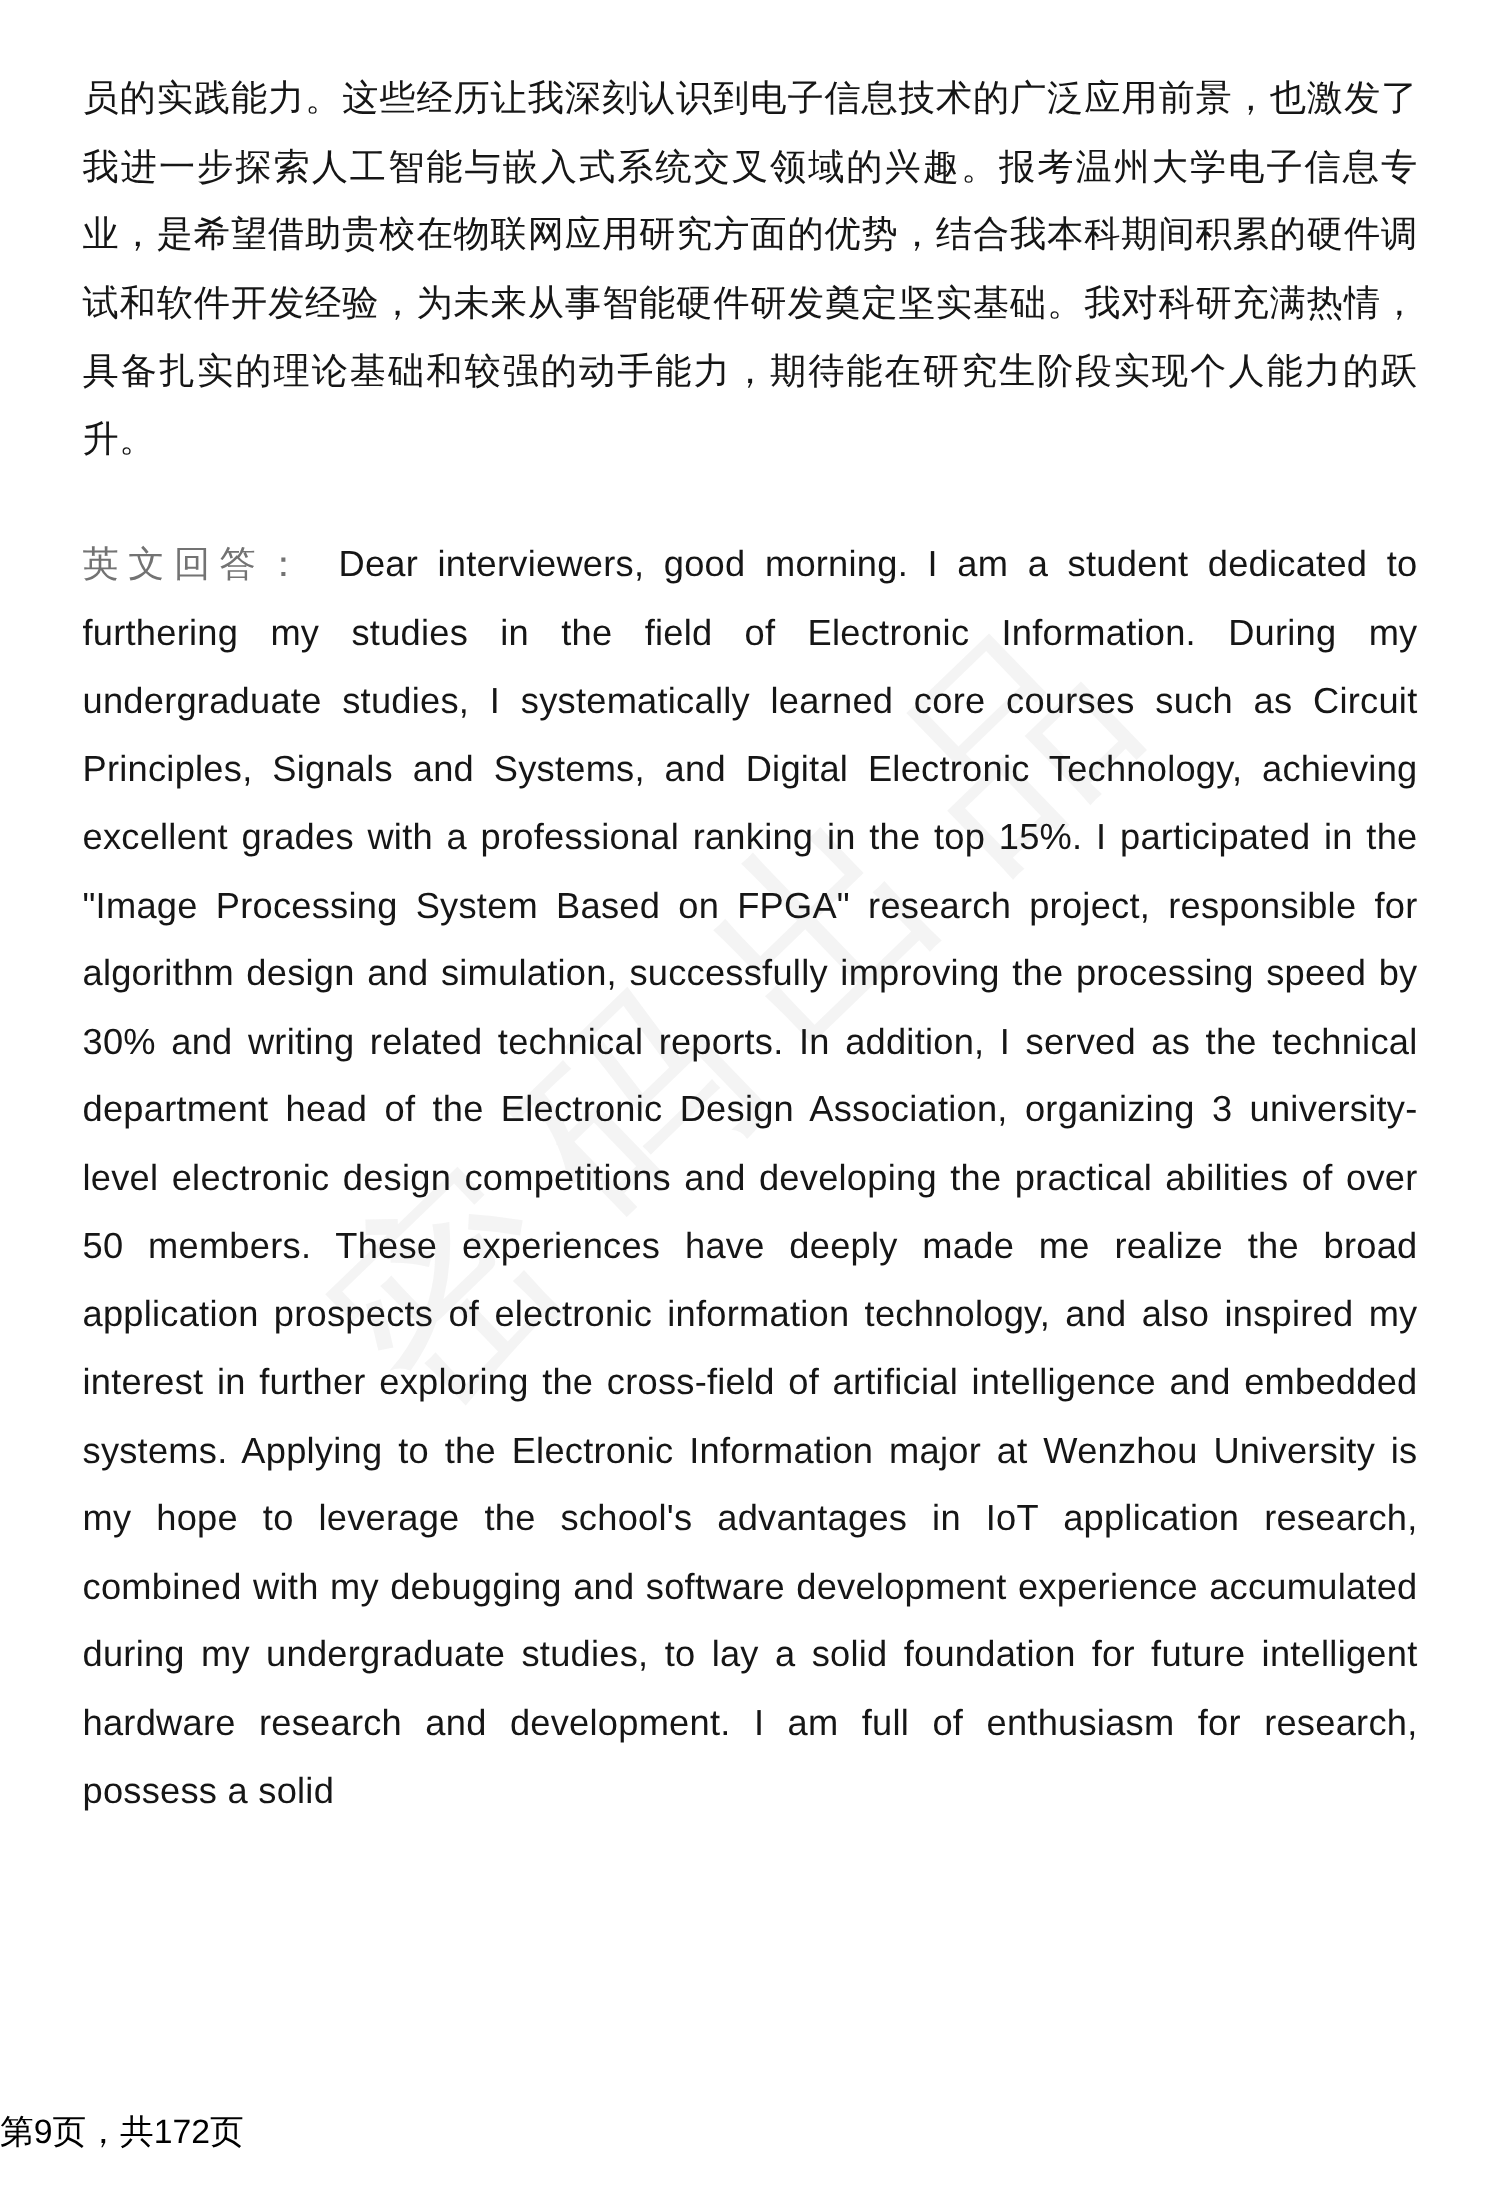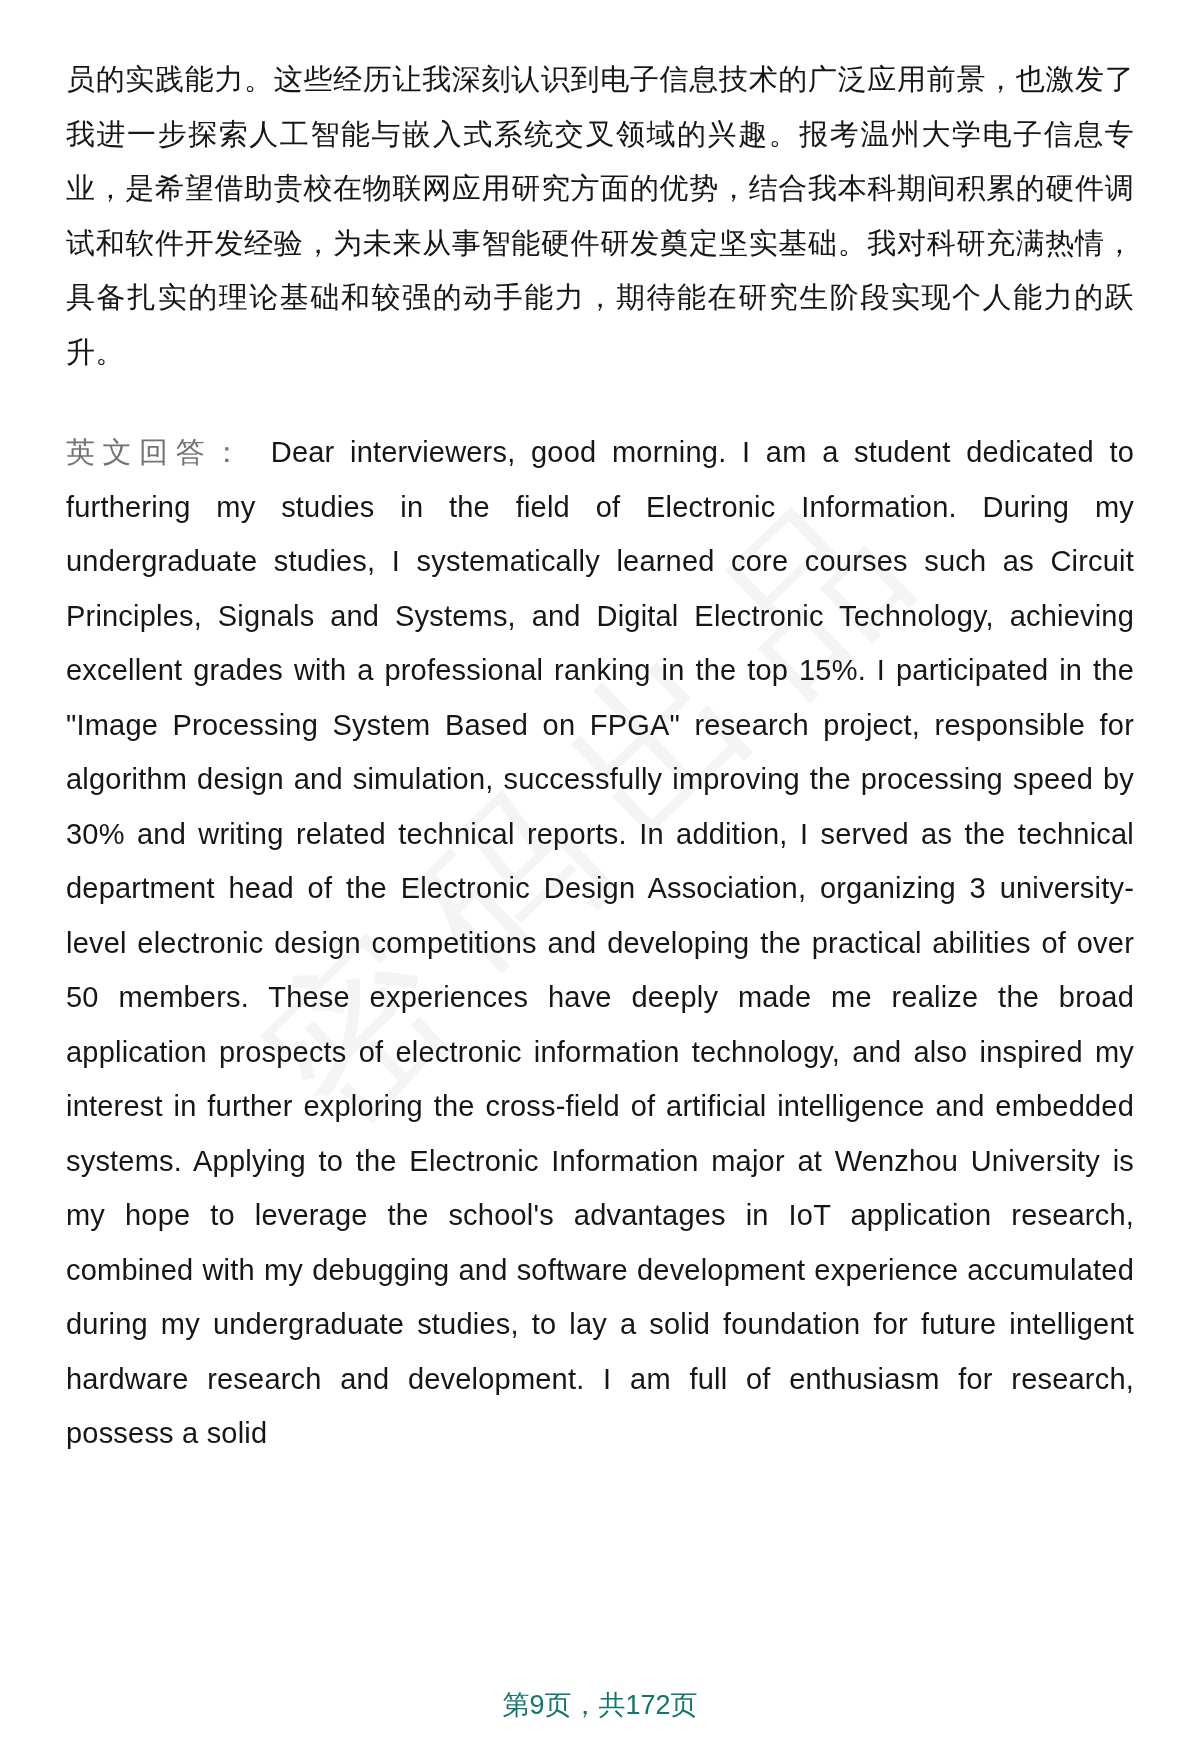--- a/index.html
+++ b/index.html
@@ -54,23 +54,22 @@
   }
   .content {
     position: relative;
     z-index: 1;
   }
   .page-footer {
     position: absolute;
     left: 0;
     bottom: 32px;
     width: 100%;
-    text-align: center;
     font-size: 27px;
-    color: #0f766e;
+    color: #000000;
     z-index: 1;
   }
 </style>
 </head>
 <body>
 
 <div class="doc-page">
 
   <div class="watermark">密码出品</div>
 

